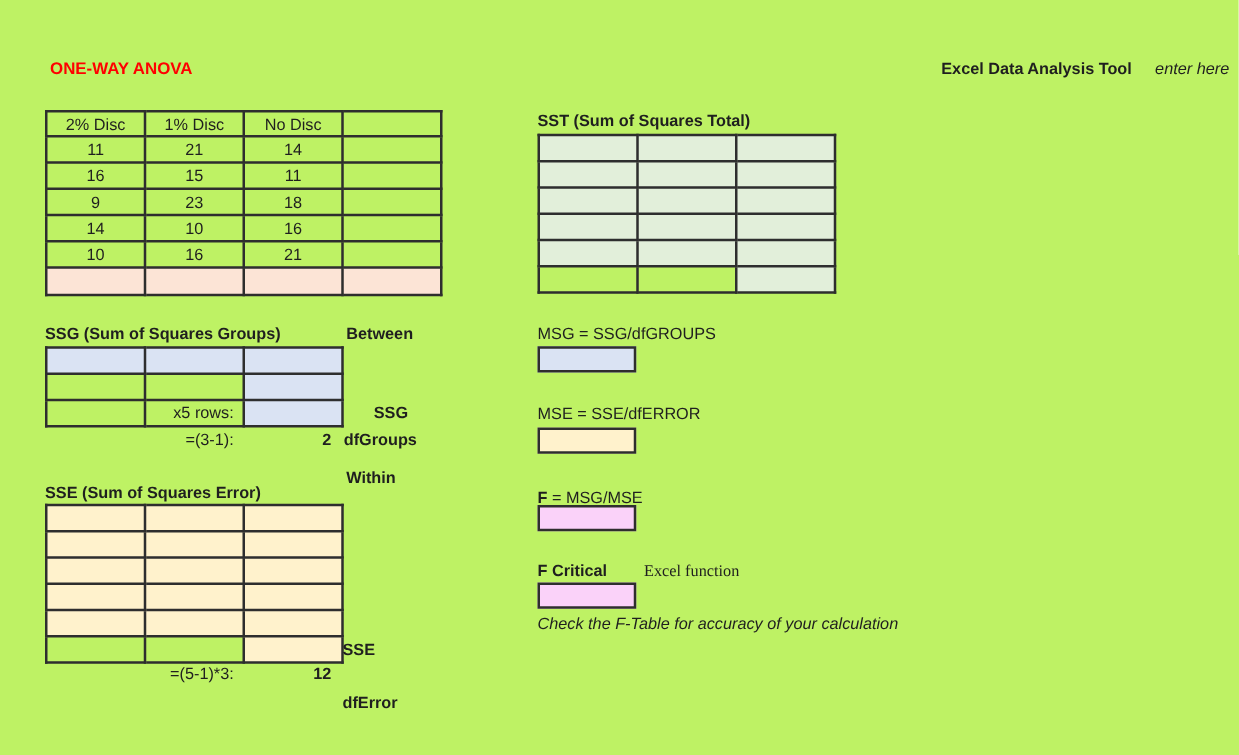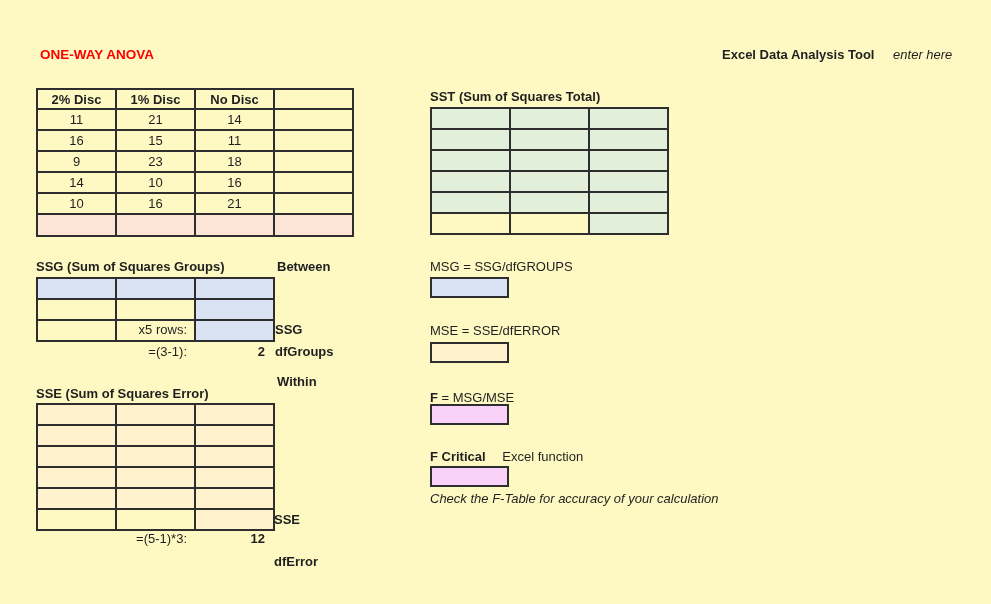--- a/index.html
+++ b/index.html
@@ -1,52 +1,52 @@
 <!DOCTYPE html>
 <html><head>
 <meta charset="utf-8">
 <style>
   * { margin:0; padding:0; box-sizing:border-box; }
   html,body { background:#ffffff; }
   #canvas {
-    position:relative; width:991px; height:604px; background:#fef9c3;
+    position:relative; width:991px; height:604px; background:#bef264;
     font-family:"Liberation Sans", sans-serif; font-size:13px; color:#1f1f1f;
     overflow:hidden;
   }
   .abs { position:absolute; line-height:16px; white-space:nowrap; }
   .b { font-weight:bold; }
   .i { font-style:italic; }
   .red { color:#ff0000; }
   .ralign { text-align:right; }
 
   table.grid { border-collapse:collapse; position:absolute; table-layout:fixed; }
   table.grid td {
     border:2px solid #2e2e2e; width:79px; height:21px;
     text-align:center; vertical-align:middle; padding:0; font-size:13px;
   }
-  table.grid tr.hdr td { font-weight:bold; height:20px; }
+  table.grid tr.hdr td { font-weight:normal; height:20px; }
   table.grid tr.foot td { height:22px; }
   td.ghost { border:none; background:transparent; }
   td.peach { background:#fce4d6; }
   td.green { background:#e2efda; }
   td.blue  { background:#dae3f3; }
   td.yellow{ background:#fff2cc; }
 
   .cellbox { position:absolute; width:79px; height:21px; border:2px solid #2e2e2e; }
   .cellbox.blue   { background:#dae3f3; }
   .cellbox.yellow { background:#fff2cc; }
   .cellbox.pink   { background:#fad2f9; }
 </style>
 </head>
 <body>
 
 <div id="canvas">
 
   <div class="abs b red" style="left:40px; top:47px; font-size:13.5px;">ONE-WAY ANOVA</div>
-  <div class="abs" style="left:704px; top:47px;padding-left:18px;">
+  <div class="abs" style="left:735px; top:47px;padding-left:18px;">
     <span class="b">Excel Data Analysis Tool</span>
     <span class="i" style="margin-left:15px;">enter here</span>
   </div>
 
   <table class="grid" style="left:36px; top:88px;">
     <tbody>
         <tr class="hdr">
       <td>2% Disc</td>
       <td>1% Disc</td>
       <td>No Disc</td>
@@ -142,39 +142,39 @@
           <td class="blue"></td>
         </tr>
     <tr>
           <td class="ghost"></td>
           <td class="ghost"></td>
           <td class="blue"></td>
         </tr>
   </tbody>
     </table>
   <div class="abs ralign" style="left:86px; top:322px; width:101px;">x5 rows:</div>
-  <div class="abs b" style="left:275px; top:322px;">SSG</div>
+  <div class="abs b" style="left:275px; top:322px;padding-left:24px;">SSG</div>
   <div class="abs ralign" style="left:86px; top:344px; width:101px;">=(3-1):</div>
   <div class="abs b ralign" style="left:193px; top:344px; width:72px;">2</div>
   <div class="abs b" style="left:275px; top:344px;">dfGroups</div>
 
   <div class="abs" style="left:430px; top:259px;">MSG = SSG/dfGROUPS</div>
   <div class="cellbox blue" style="left:430px; top:277px;"></div>
 
   <div class="abs" style="left:430px; top:323px;">MSE = SSE/dfERROR</div>
   <div class="cellbox yellow" style="left:430px; top:342px;"></div>
 
   <div class="abs" style="left:430px; top:390px;">
     <span class="b">F</span><span> = MSG/MSE</span>
   </div>
   <div class="cellbox pink" style="left:430px; top:404px;"></div>
 
   <div class="abs" style="left:430px; top:449px;">
     <span class="b">F Critical</span>
-    <span style="margin-left:13px;">Excel function</span>
+    <span style="margin-left:26px;font-family:Liberation Serif, serif;">Excel function</span>
   </div>
   <div class="cellbox pink" style="left:430px; top:466px;"></div>
   <div class="abs i" style="left:430px; top:491px;">Check the F-Table for accuracy of your calculation</div>
 
   <div class="abs b" style="left:36px; top:386px;">SSE (Sum of Squares Error)</div>
   <div class="abs b" style="left:277px; top:374px;">Within</div>
   <table class="grid" style="left:36px; top:403px;">
     <tbody>
         <tr>
           <td class="yellow"></td>

